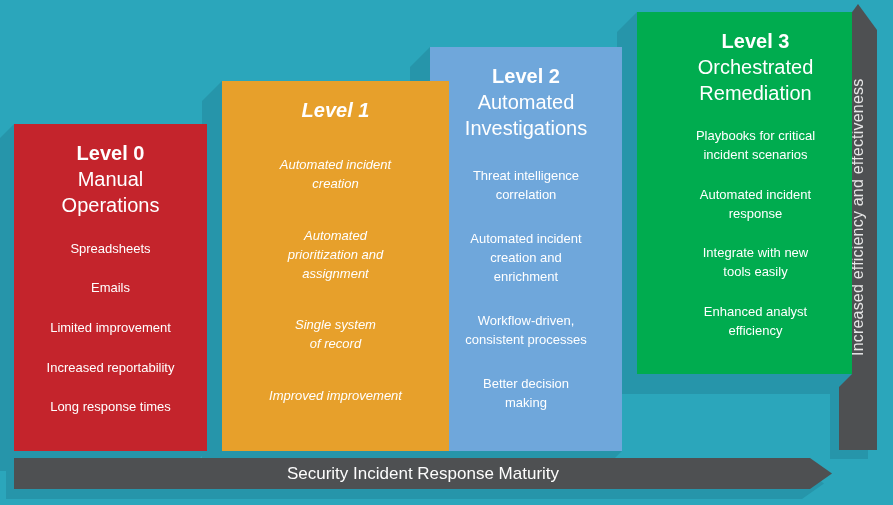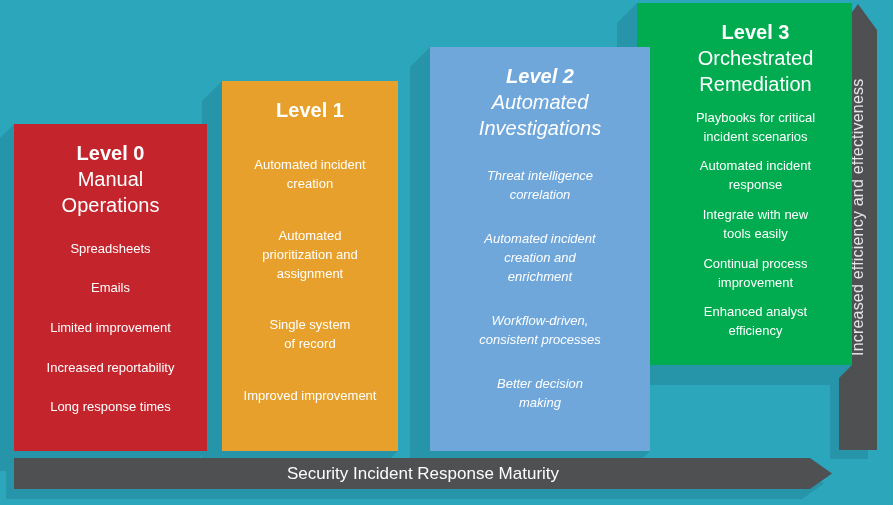--- a/index.html
+++ b/index.html
@@ -8,23 +8,23 @@
     width:893px;height:505px;
     background:#2BA6BB;
     overflow:hidden;
     font-family:"Liberation Sans", sans-serif;
     color:#fff;
   }
 
   
   .box{position:absolute;text-align:center;}
   #box-0{left:14px;  top:124px; width:193px; height:327px; z-index:6;}
-  #box-1{left:222px; top:81px;  width:176px; height:370px; z-index:5;}
-  #box-2{left:430px; top:47px;  width:220px; height:404px; z-index:4;font-style:italic;}
-  #box-3{left:637px; top:3px;   width:193px; height:362px; z-index:3;padding-left:22px;}
+  #box-1{left:222px; top:81px;  width:227px; height:370px; z-index:5;font-style:italic;}
+  #box-2{left:430px; top:47px;  width:192px; height:404px; z-index:4;}
+  #box-3{left:637px; top:12px;   width:193px; height:362px; z-index:3;padding-left:22px;}
 
   .box-shadow{
     position:absolute; left:-20px; top:0;
     width:calc(100% + 20px); height:calc(100% + 20px);
     background:#2695AA;
     clip-path:polygon(20px 0, 100% 0, 100% calc(100% - 20px),
                       calc(100% - 20px) 100%, 0 100%, 0 20px);
   }
   .box-fill{position:absolute; inset:0;}
   .box-content{
@@ -146,22 +146,20 @@
         <div class="subtitle-line">Orchestrated
 Remediation</div>
       </div>
       <div class="box-items">
         <div class="item">Playbooks for critical
 incident scenarios</div>
         <div class="item">Automated incident
 response</div>
         <div class="item">Integrate with new
 tools easily</div>
-        <div class="item">Continual process
-improvement</div>
         <div class="item">Enhanced analyst
 efficiency</div>
       </div>
     </div>
   </div>
 
   <div class="xbar">
     <div class="xbar-shadow"></div>
     <div class="xbar-fill"></div>
     <div class="xbar-label">Security Incident Response Maturity</div>

